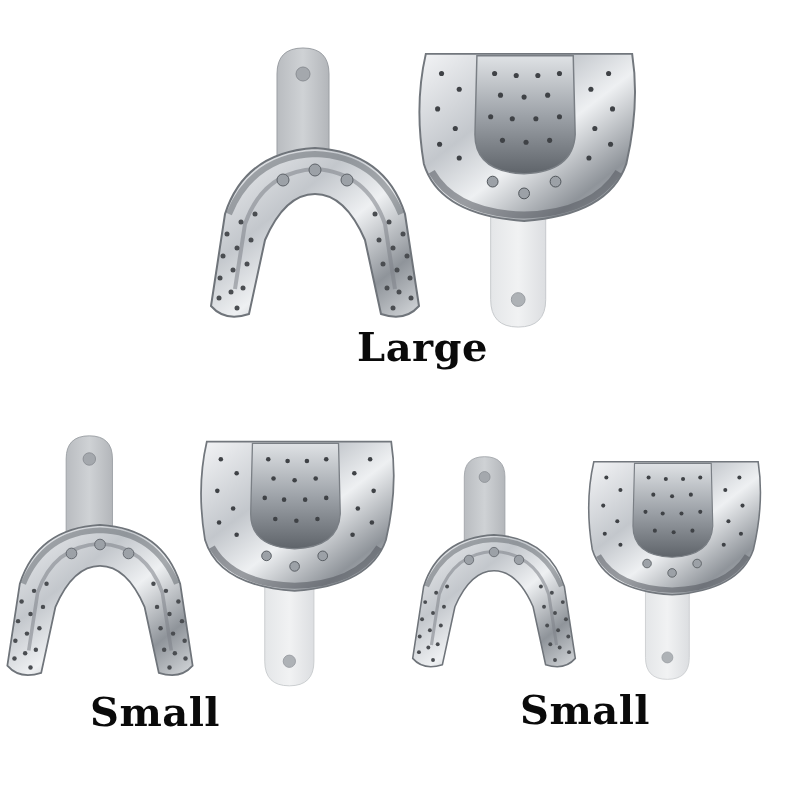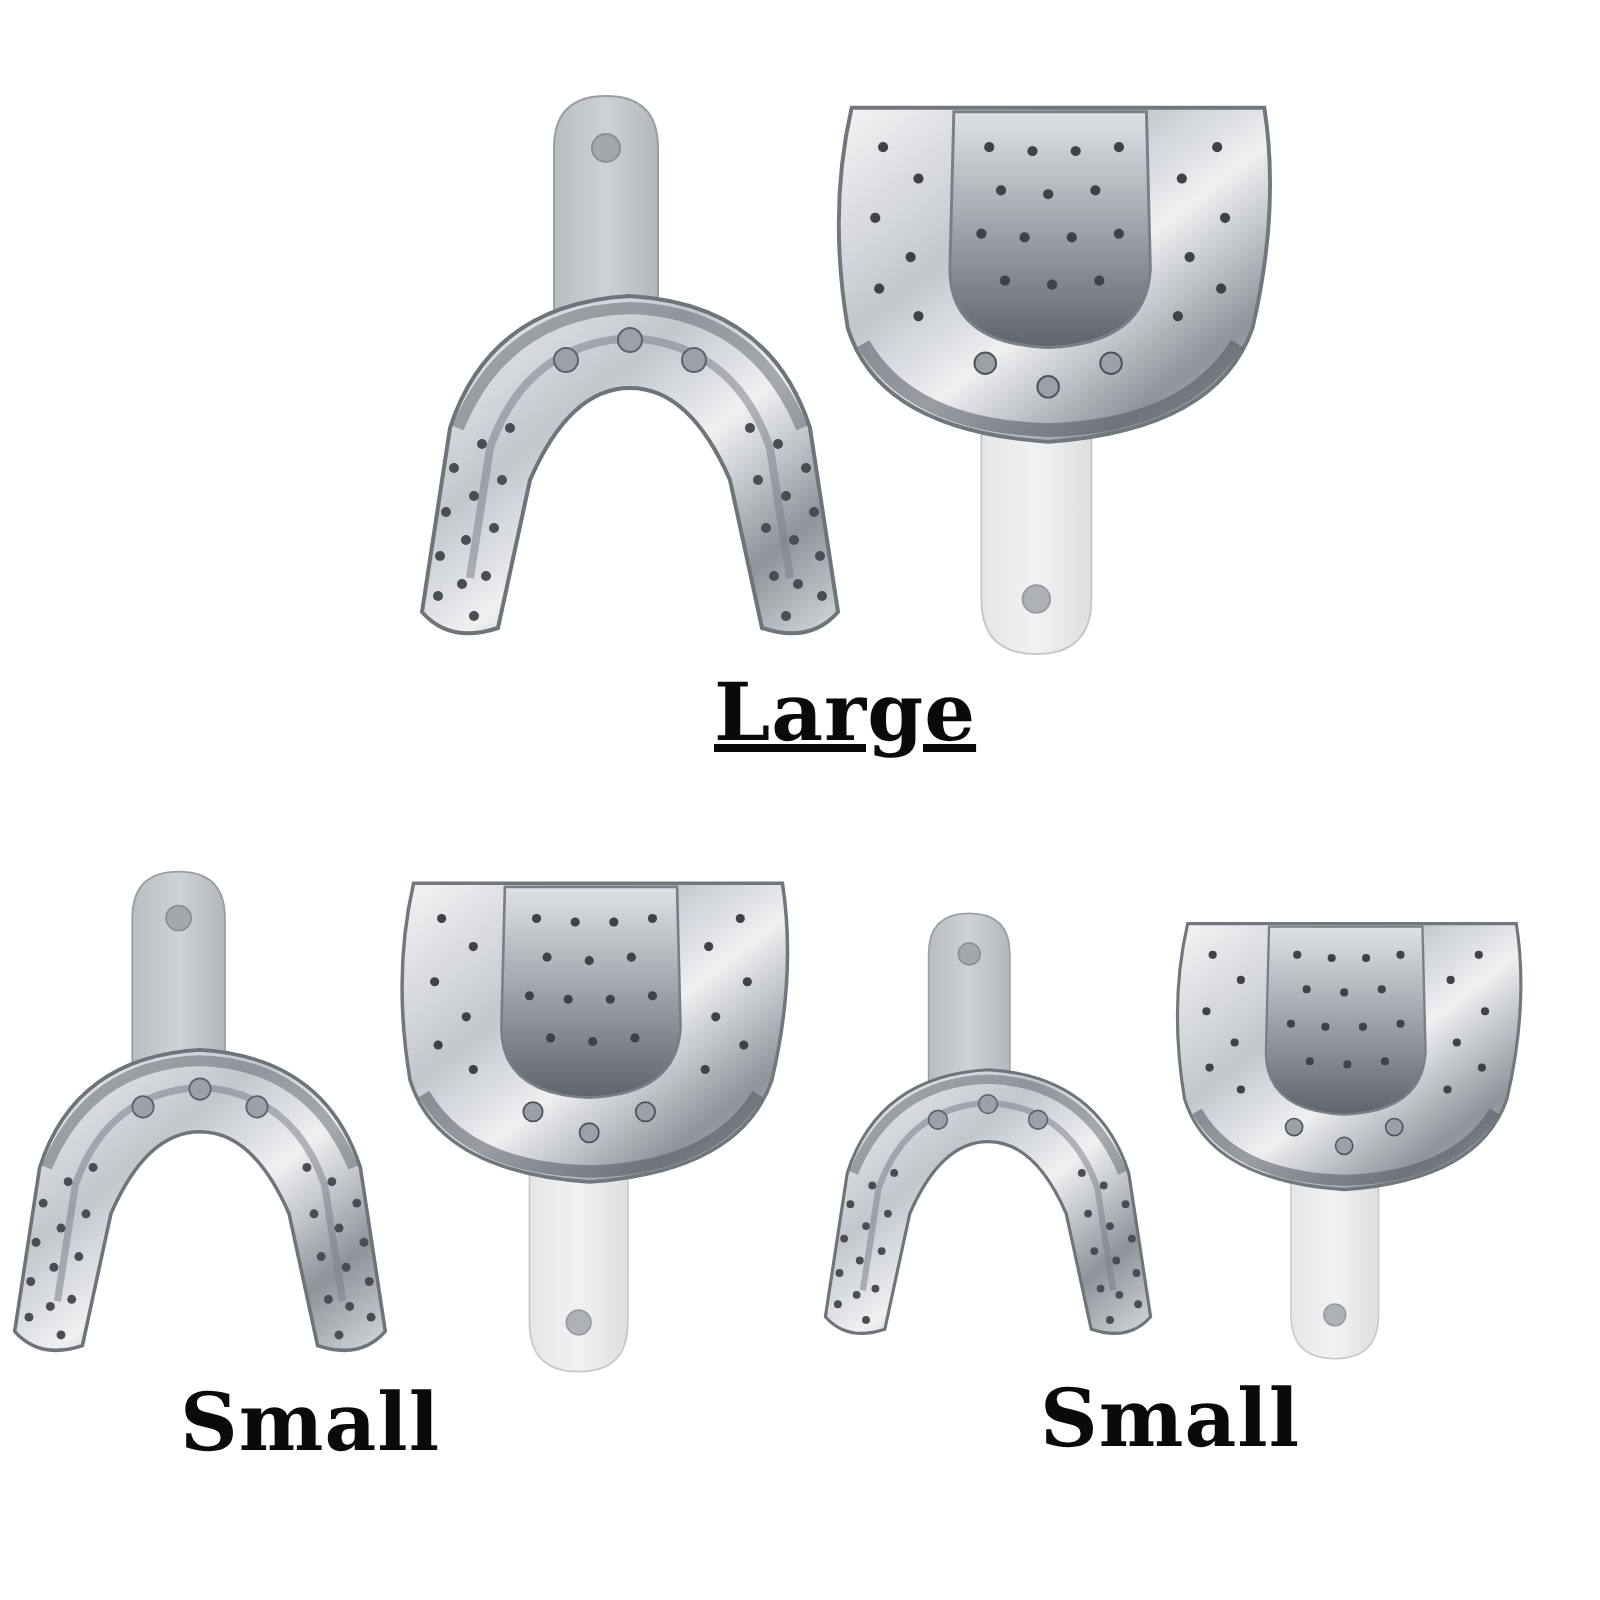--- a/index.html
+++ b/index.html
@@ -145,21 +145,21 @@
   <div class="tray" style="left:205px; top:44px; width:220px; height:280px;">
     <svg width="220" height="280">
         <use href="#lowerTray"></use>
       </svg>
   </div>
   <div class="tray" style="left:416px; top:46px; width:226px; height:285px;">
     <svg width="226" height="285" viewBox="0 0 230 290">
         <use href="#upperTray" width="230" height="290"></use>
       </svg>
   </div>
-  <div class="label" style="left:357px; top:333px; font-size:40px;text-decoration:underline;">Large</div>
+  <div class="label" style="left:357px; top:323px; font-size:40px;">Large</div>
 </div>
 
 <div class="group">
   <div class="tray" style="left:2px; top:432px; width:196px; height:250px;">
     <svg width="196" height="250" viewBox="0 0 220 280">
         <use href="#lowerTray" width="220" height="280"></use>
       </svg>
   </div>
   <div class="tray" style="left:198px; top:433px; width:202px; height:258px;">
     <svg width="202" height="258" viewBox="0 0 230 290">

